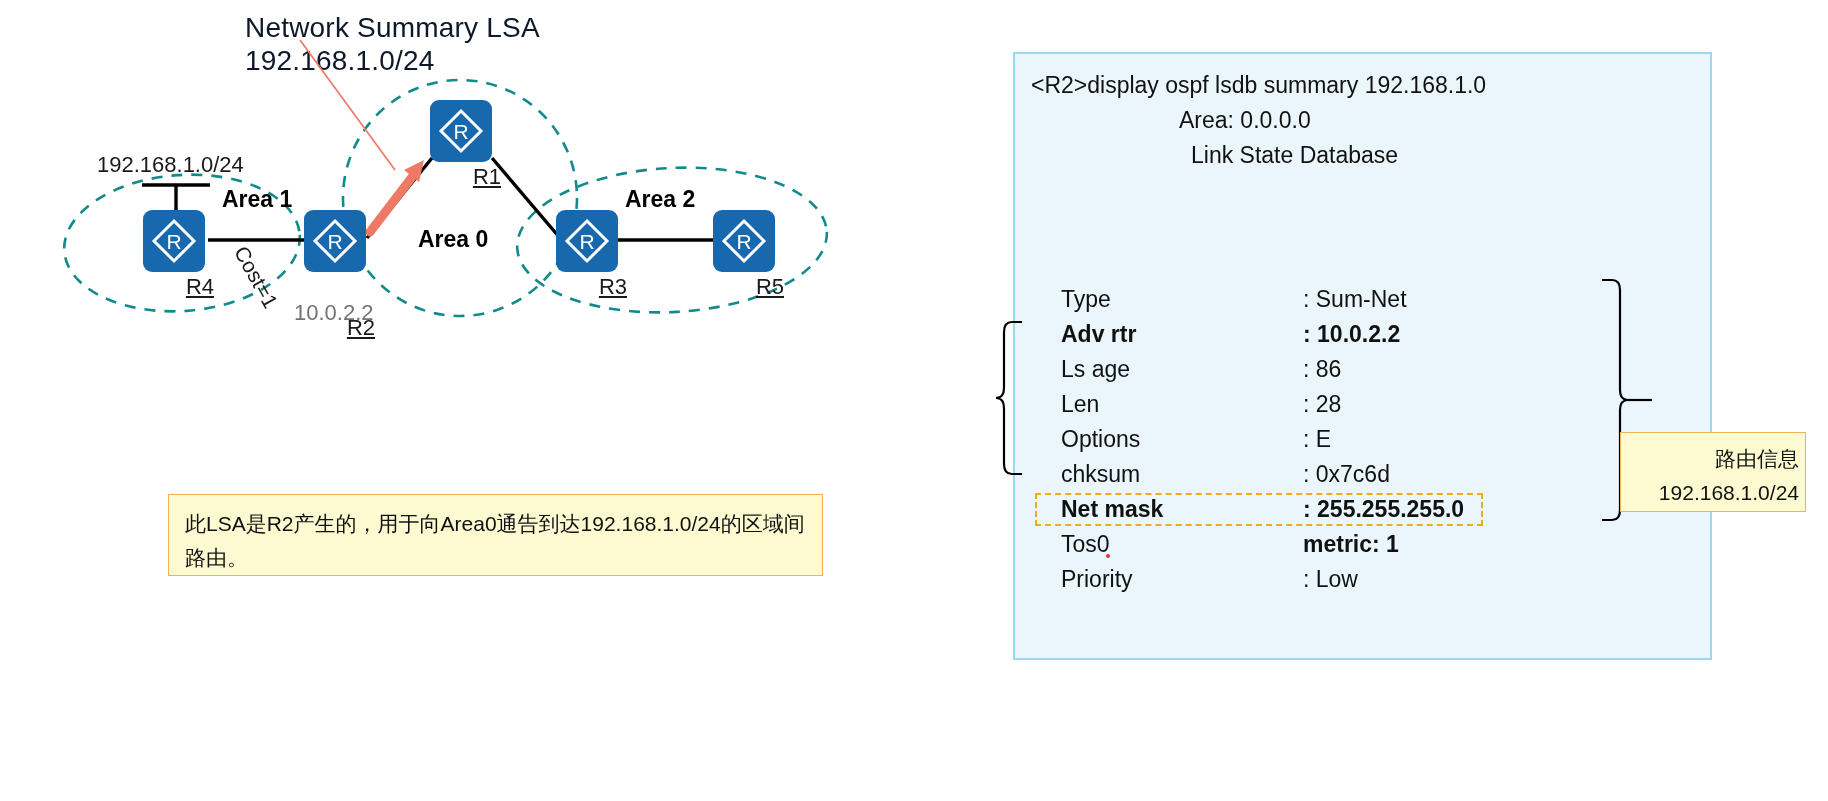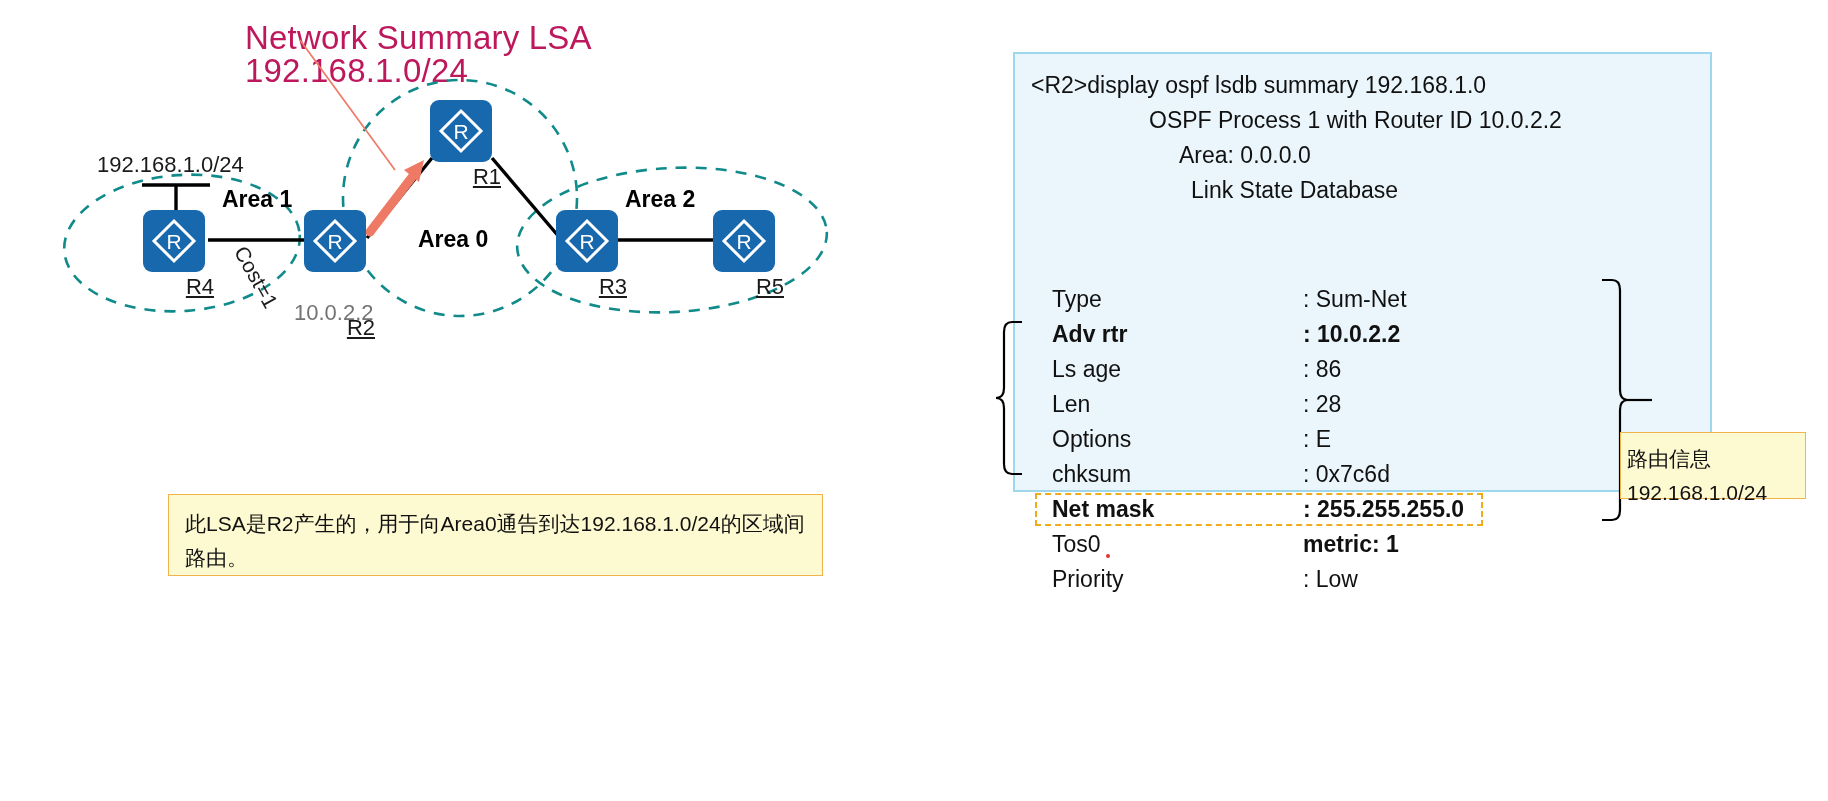--- a/index.html
+++ b/index.html
@@ -6,22 +6,22 @@
   body{
     width:1828px;height:801px;position:relative;overflow:hidden;
     background:#ffffff;
     font-family:"Liberation Sans","DejaVu Sans",sans-serif;
     -webkit-font-smoothing:antialiased;
   }
   .abs{position:absolute;}
 
   
   #lsa-title{
-    left:245px;top:21px;width:520px;
-    color:#be185d;font-size:33px;line-height:33px;letter-spacing:.2px;
+    left:245px;top:11px;width:520px;
+    color:#0f172a;font-size:28px;line-height:33px;letter-spacing:.2px;
   }
 
   
   #topology{left:0;top:0;width:880px;height:420px;}
 
   
   .router{position:absolute;width:62px;height:62px;border-radius:9px;background:#1868ae;}
   .router svg{position:absolute;left:0;top:0;}
   .rlabel{position:absolute;font-size:22px;color:#1a1a1a;text-align:right;width:80px;text-decoration:underline;}
 
@@ -36,39 +36,39 @@
   
   .note{
     position:absolute;background:#fdf9d0;border:1px solid #f0b44a;
     color:#111;box-sizing:border-box;
   }
   #note-left{
     left:168px;top:494px;width:655px;height:82px;
     padding:12px 16px 0 16px;font-size:21px;line-height:34px;
   }
   #note-right{
-    left:1620px;top:432px;width:186px;height:67px;
-    padding:9px 6px 0 6px;font-size:21px;line-height:34px;text-align:left;
+    left:1620px;top:432px;width:186px;height:80px;
+    padding:9px 6px 0 6px;font-size:21px;line-height:34px;text-align:right;
   }
 
   
   #terminal{
-    left:1013px;top:52px;width:699px;height:440px;
+    left:1013px;top:52px;width:699px;height:608px;
     background:#eaf6fb;border:2px solid #9ed8ef;box-sizing:border-box;
   }
   #term-head{position:absolute;left:16px;top:14px;width:660px;}
   .hline{font-size:23px;line-height:35px;color:#111;white-space:pre;}
   .hline.c1{padding-left:0px;}
   .hline.c2{padding-left:118px;}
   .hline.c3{padding-left:148px;}
   .hline.c4{padding-left:160px;}
 
   #term-rows{position:absolute;left:30px;top:228px;width:650px;}
   .row{position:relative;height:35px;font-size:23px;line-height:35px;color:#111;}
-  .row .k{position:absolute;left:7px;top:0;}
+  .row .k{position:absolute;left:16px;top:0;}
   .row .v{position:absolute;left:258px;top:0;}
   .row.hl{font-weight:bold;}
   .row.hl::before{
     content:"";position:absolute;left:-10px;top:1px;
     width:448px;height:33px;
     border:2px dashed #f0ab1a;box-sizing:border-box;pointer-events:none;
   }
   .row.metric .v{font-weight:bold;}
   .reddot{position:absolute;width:4px;height:4px;background:#d33;border-radius:50%;
           left:61px;top:27px;}
@@ -155,21 +155,20 @@
 <div class="costlabel" style="left:250px;top:242px;">Cost=1</div>
 <div class="idlabel" style="left:294px;top:300px;">10.0.2.2</div>
 
 <div class="note" id="note-left">
   <span>此LSA是R2产生的，用于向Area0通告到达192.168.1.0/24的区域间路由。</span>
 </div>
 
 <div class="abs" id="terminal">
   <div id="term-head">
     <div class="hline c1">&lt;R2&gt;display ospf lsdb summary 192.168.1.0</div>
-    <div class="hline c2">OSPF Process 1 with Router ID 10.0.2.2</div>
     <div class="hline c3">Area: 0.0.0.0</div>
     <div class="hline c4">Link State Database</div>
   </div>
 
   <div id="term-rows">
     <div class="row">
       <span class="k">Type</span>
       <span class="v">: Sum-Net</span>
     </div>
     <div class="row" style="font-weight:bold;">

